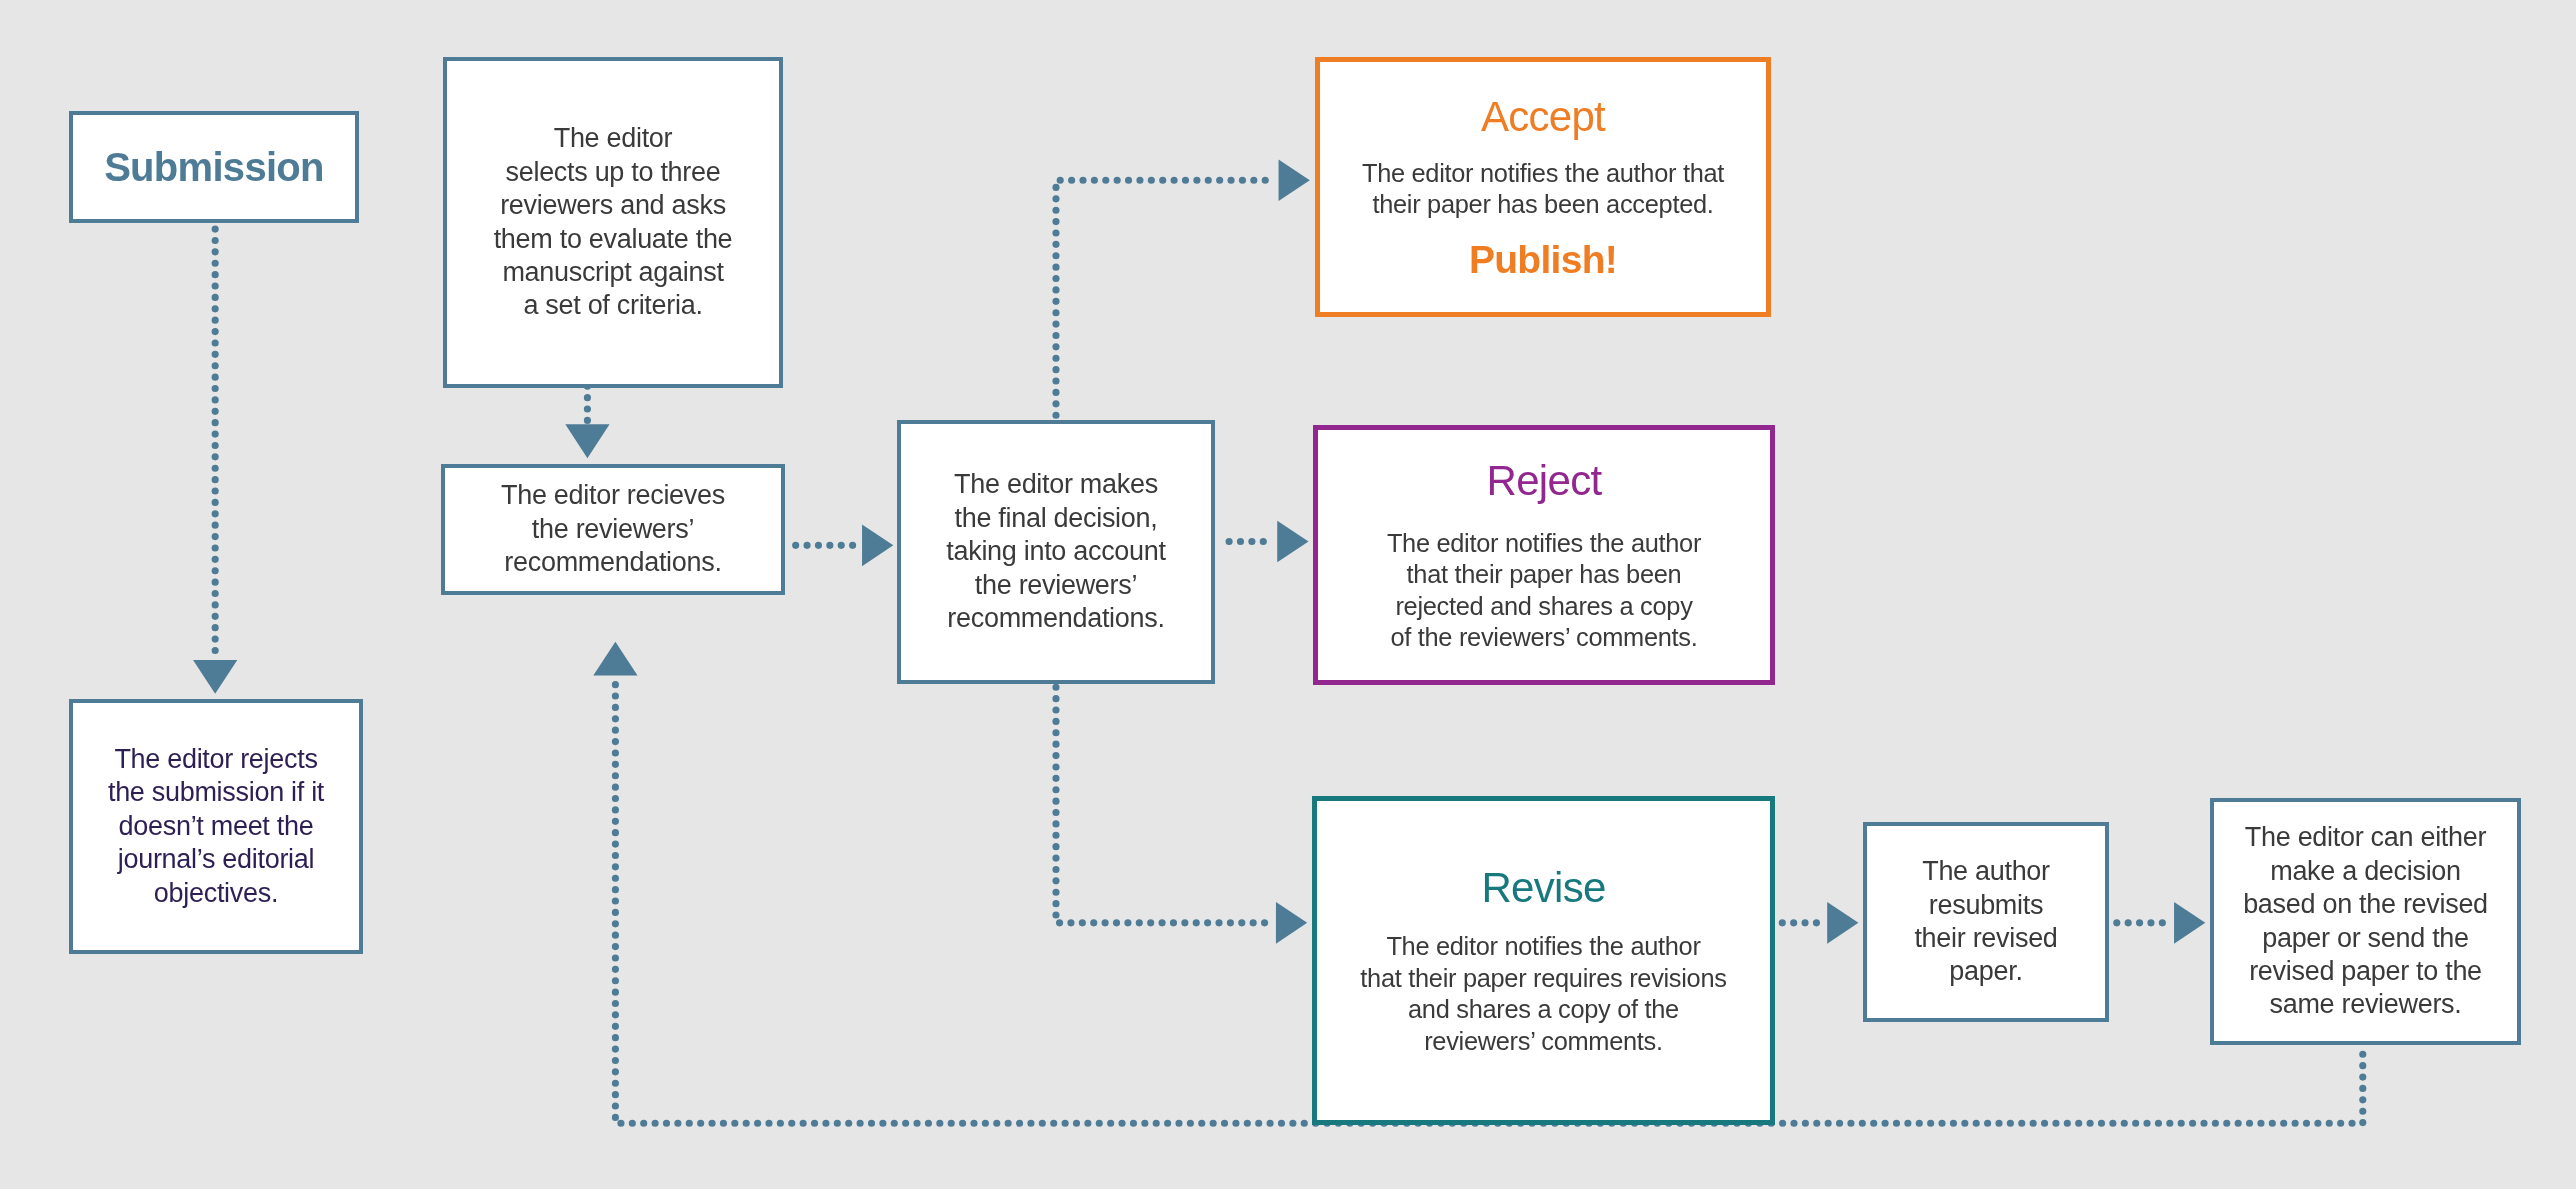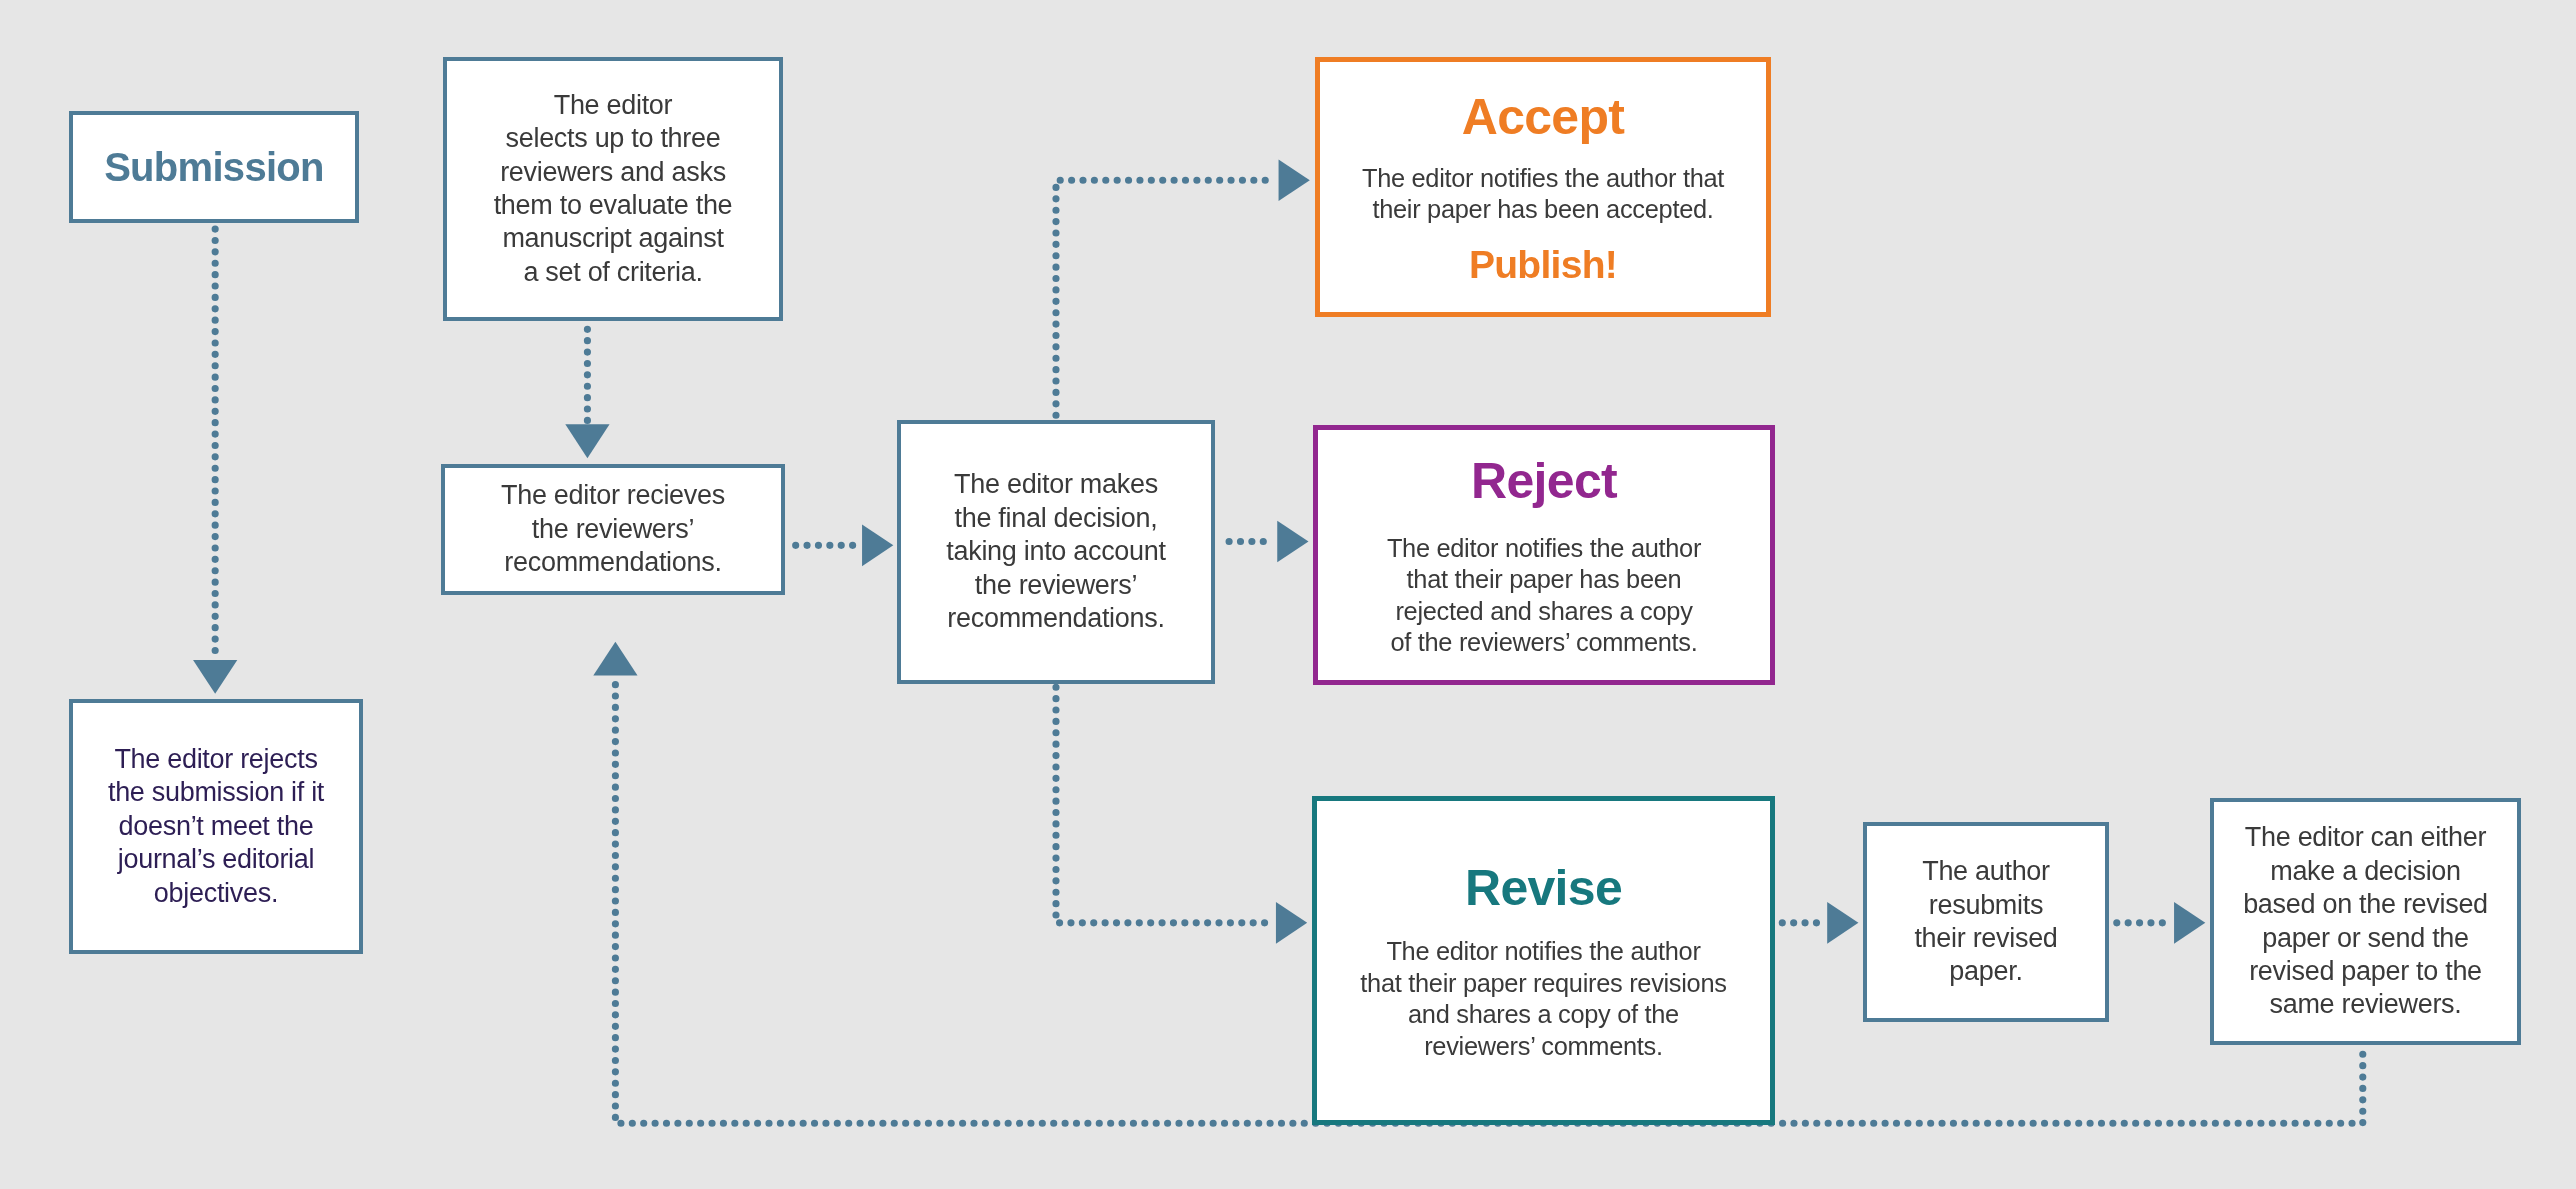--- a/index.html
+++ b/index.html
@@ -27,21 +27,21 @@
   .node.teal{border-color:var(--teal); border-width:5.2px;}
   .body{
     white-space:pre-line; color:var(--text);
     font-size:27px; line-height:1.24; letter-spacing:-0.3px;
   }
   .body.indigo{color:var(--indigo);}
   .node.wide .body{font-size:25.4px;}
   .title{
     font-weight:700; font-size:40px; color:var(--slate); letter-spacing:-0.7px;
   }
-  .heading{font-weight:700; font-size:50px; letter-spacing:-0.7px;}
+  .heading{font-weight:400; font-size:42px; letter-spacing:-0.7px;}
   .footer-word{font-weight:700; font-size:39px; letter-spacing:-0.7px;}
   .orange-text{color:var(--orange);}
   .purple-text{color:var(--purple);}
   .teal-text{color:var(--teal);}
 </style>
 </head>
 <body>
 
 <div class="stage">
 
@@ -81,21 +81,21 @@
     <g>
       <polyline class="dots" points="3630,1620 3630,1726 945,1726 945,1040"></polyline>
       <polygon class="head" points="945,986 911,1038 979,1038"></polygon>
     </g>
   </svg>
 
   <div class="node" style="left:69px; top:111px; width:290px; height:112px;text-align:right;">
     <div class="title">Submission</div>
   </div>
 
-  <div class="node" style="left:443px; top:57px; width:340px; height:264px;">
+  <div class="node" style="left:443px; top:57px; width:340px; height:331px;">
     <div class="body">The editor
 selects up to three
 reviewers and asks
 them to evaluate the
 manuscript against
 a set of criteria.</div>
   </div>
 
   <div class="node" style="left:441px; top:464px; width:344px; height:131px;">
     <div class="body">The editor recieves

